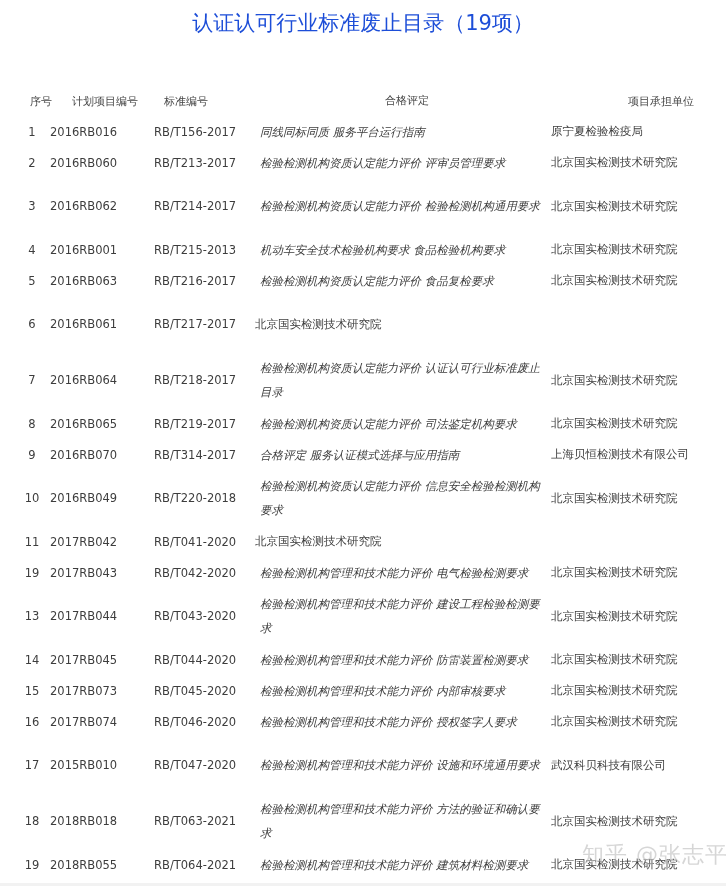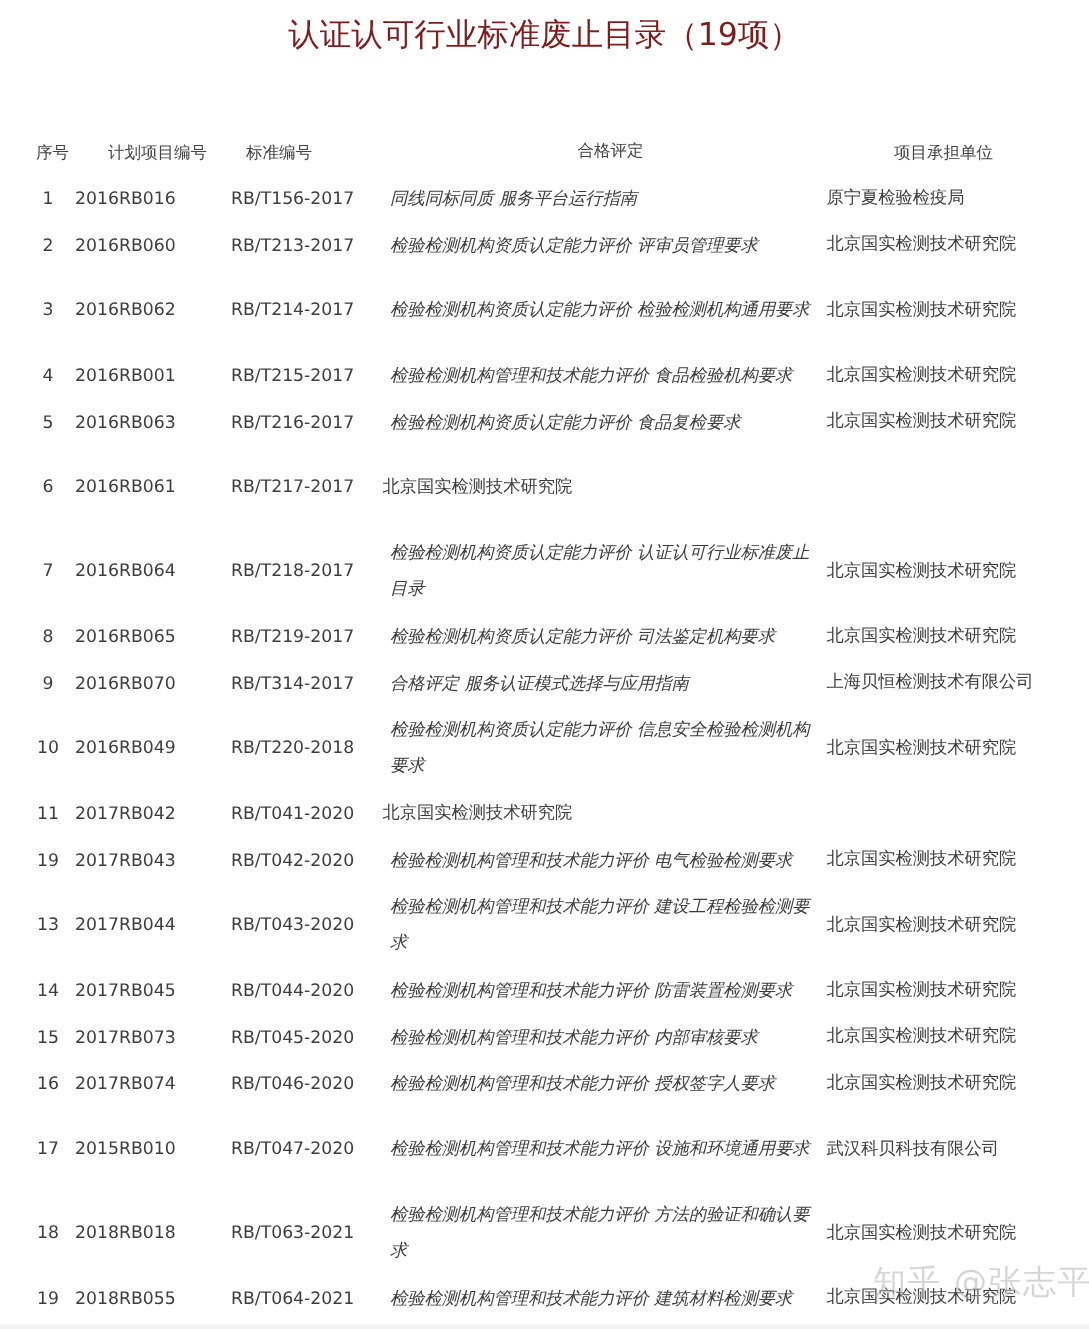--- a/index.html
+++ b/index.html
@@ -15,21 +15,21 @@
       font-family: "DejaVu Sans", "Liberation Sans", sans-serif;
       color: #333333;
     }
     .title {
       position: absolute;
       left: 0;
       top: 8px;
       width: 726px;
       text-align: center;
       font-size: 21px;
-      color: #7f1d1d;
+      color: #1d4ed8;
       letter-spacing: 0px;
       line-height: 30px;
     }
     .table {
       position: absolute;
       left: 0;
       top: 86px;
       width: 726px;
     }
     .row {
@@ -47,25 +47,25 @@
       font-size: 11.5px;
       color: #3d3d3d;
       white-space: nowrap;
     }
     .c-seq  { width: 42px; padding-left: 22px; box-sizing: border-box; text-align: center; }
     .c-plan { width: 93px; padding-left: 8px; box-sizing: border-box; }
     .c-std  { width: 113px; padding-left: 19px; box-sizing: border-box; font-family: Liberation Serif, serif; }
     .c-name { width: 296px; padding-left: 12px; box-sizing: border-box; white-space: normal; line-height: 24px; }
     .c-unit { flex: 1; padding-left: 7px; box-sizing: border-box; }
     .hdr .cell { font-size: 11px; color: #444444; }
-    .hdr .c-seq { padding-left: 18px; width: 52px; text-align: center; }
+    .hdr .c-seq { padding-left: 18px; width: 52px; text-align: right; }
     .hdr .c-plan { width: 88px; padding-left: 20px; }
     .hdr .c-std { width: 112px; padding-left: 24px; }
     .hdr .c-name { width: 290px; text-align: center; padding-left: 20px; }
-    .hdr .c-unit { text-align: left; padding-left: 54px; font-family: Liberation Serif, serif; }
+    .hdr .c-unit { text-align: center; padding-left: 54px; font-family: Liberation Serif, serif; }
     .num { font-family: "DejaVu Sans", sans-serif; font-size: 11.5px; }
     .name-text { display: block; width: 282px; word-break: break-all; font-style: italic; }
     .watermark {
       position: absolute;
       left: 582px;
       top: 840px;
       font-size: 22px;
       color: rgba(180,180,180,0.55);
       white-space: nowrap;
       letter-spacing: 1px;
@@ -117,23 +117,23 @@
         <div class="cell c-plan num">2016RB062</div>
         <div class="cell c-std num">RB/T214-2017</div>
         <div class="cell c-name">
           <span class="name-text">检验检测机构资质认定能力评价  检验检测机构通用要求</span>
         </div>
         <div class="cell c-unit">北京国实检测技术研究院</div>
       </div>
       <div class="row r1">
         <div class="cell c-seq num">4</div>
         <div class="cell c-plan num">2016RB001</div>
-        <div class="cell c-std num">RB/T215-2017</div>
-        <div class="cell c-name">
-          <span class="name-text">检验检测机构管理和技术能力评价 食品检验机构要求</span>
+        <div class="cell c-std num">RB/T215-2013</div>
+        <div class="cell c-name">
+          <span class="name-text">机动车安全技术检验机构要求 食品检验机构要求</span>
         </div>
         <div class="cell c-unit">北京国实检测技术研究院</div>
       </div>
       <div class="row r1">
         <div class="cell c-seq num">5</div>
         <div class="cell c-plan num">2016RB063</div>
         <div class="cell c-std num">RB/T216-2017</div>
         <div class="cell c-name">
           <span class="name-text">检验检测机构资质认定能力评价 食品复检要求</span>
         </div>

